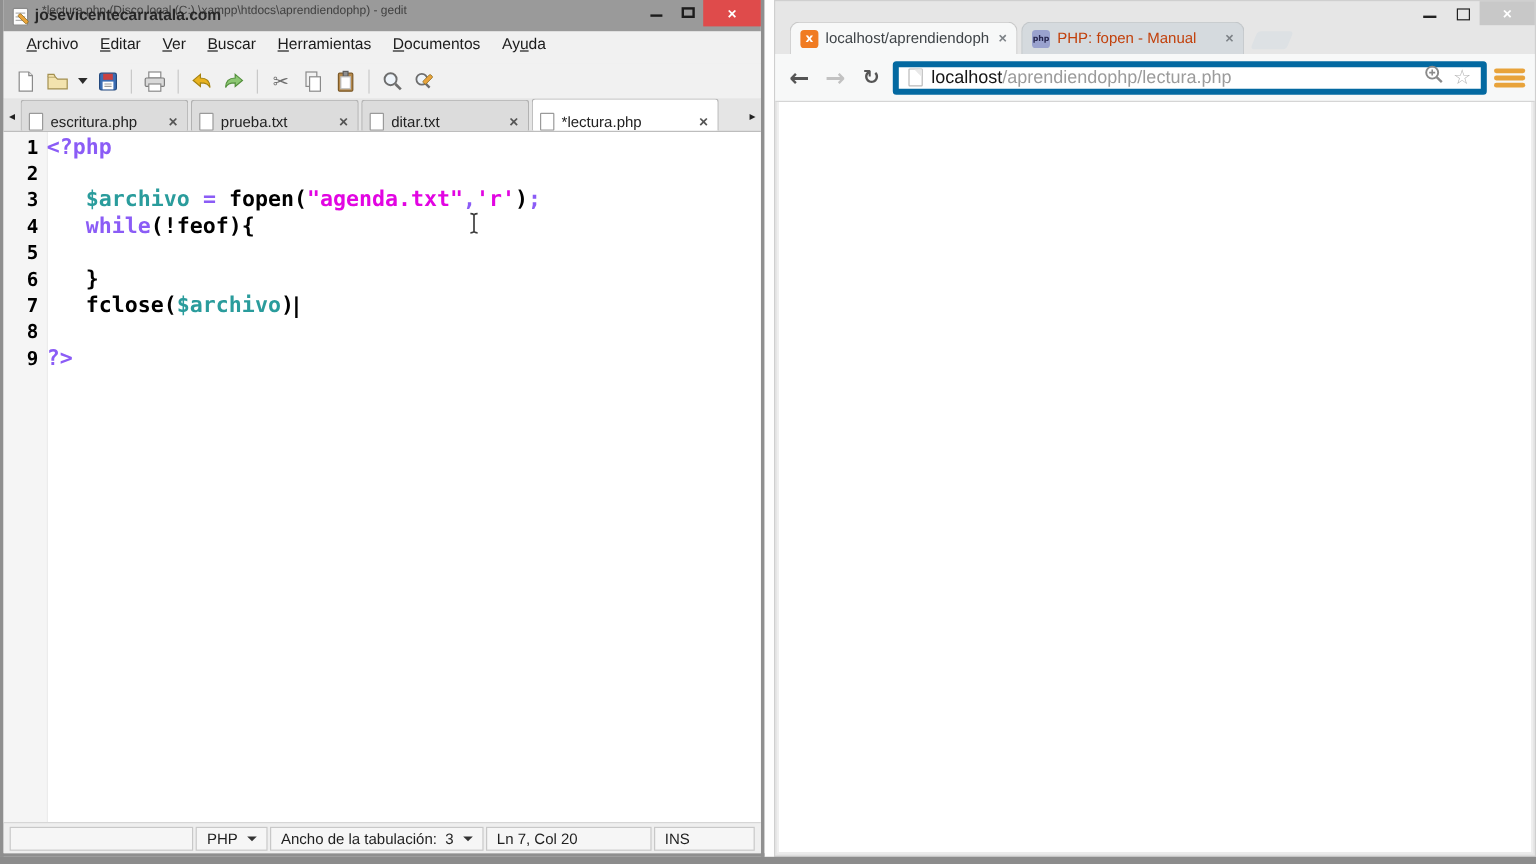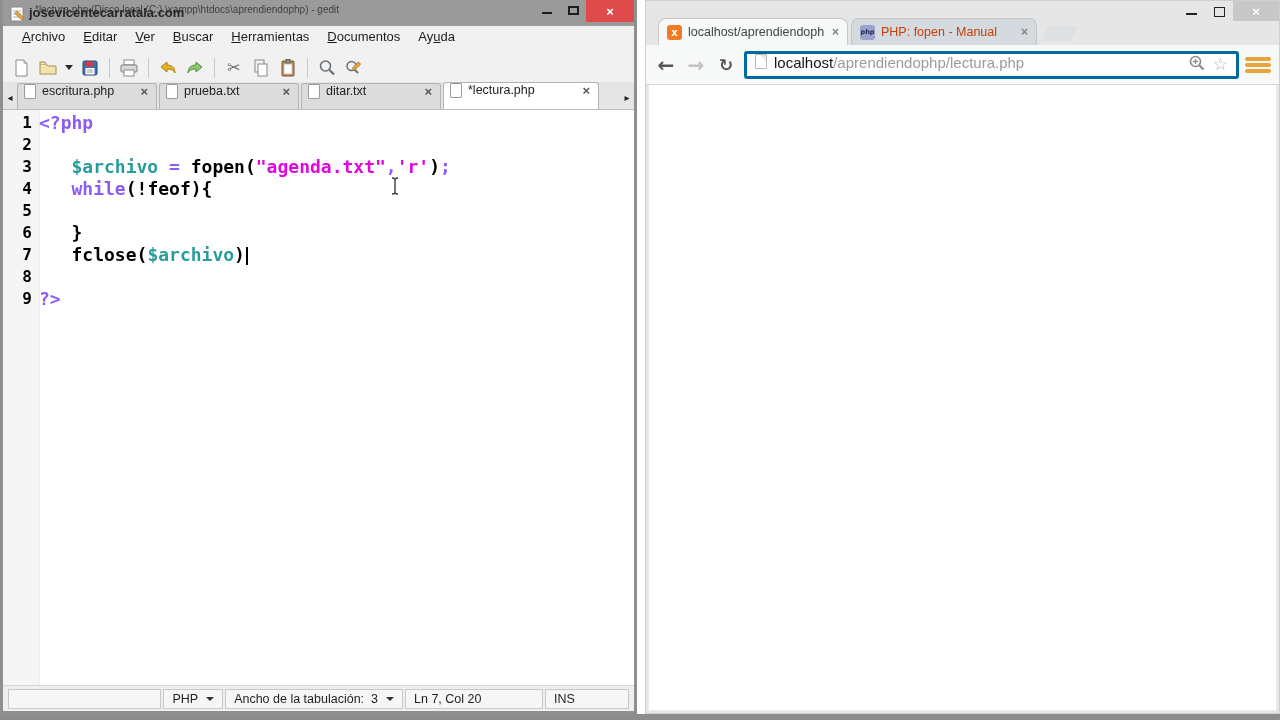--- a/index.html
+++ b/index.html
@@ -20,21 +20,21 @@
   .btn-close-red{width:48px;height:22px;background:#df4b4b;color:#fff;font-size:13px;font-weight:bold;
                  display:flex;align-items:center;justify-content:center}
   .gmenu{height:27px;background:#f1f1f1;display:flex;align-items:flex-start;padding-left:10px;flex:none}
   .menu-item{font-size:13px;color:#1c1c1c;padding:3px 9px}
   .gtoolbar{height:29px;background:#f1f1f1;display:flex;align-items:center;padding-left:6px;gap:3px;flex:none}
   .tbtn{width:24px;height:24px;display:flex;align-items:center;justify-content:center}
   .tsep{width:1px;height:20px;background:#c9c9c9;margin:0 4px}
   .dd-arrow{width:0;height:0;border-left:4px solid transparent;border-right:4px solid transparent;border-top:5px solid #2a2a2a;margin:0 2px}
   .gtabbar{height:28px;background:#e5e5e5;display:flex;align-items:flex-end;flex:none;border-bottom:1px solid #bdbdbd}
   .tab-scroll{width:14px;height:24px;display:flex;align-items:center;justify-content:center;color:#222;font-size:10px}
-  .gtab{height:26px;display:flex;align-items:flex-start;padding:0 6px;margin-right:2px;
+  .gtab{height:26px;display:flex;align-items:flex-end;padding:0 6px;margin-right:2px;
         background:#dcdcdc;border:1px solid #b2b2b2;border-bottom:none;border-radius:3px 3px 0 0;width:140px}
   .gtab.active{background:#ffffff;width:156px;height:27px}
   .gtab-label{font-size:12.5px;color:#222;flex:1;margin-left:6px;white-space:nowrap;overflow:hidden}
   .gtab-close{color:#555;font-size:13px;font-weight:bold;padding:0 2px}
   .doc-ico{width:12px;height:15px;background:#fff;border:1px solid #9a9a9a;border-radius:1px;position:relative;flex:none}
   .gbody{flex:1;background:#fff;position:relative;overflow:hidden;padding-top:2px}
   .gbody::before{content:"";position:absolute;left:0;top:0;bottom:0;width:36px;background:#f5f5f5;border-right:1px solid #ececec}
   .cl{display:flex;height:22px;position:relative}
   .ln{width:36px;flex:none;text-align:right;padding-right:7px;font:bold 16px/22px "DejaVu Sans Mono",monospace;color:#000;z-index:1}
   .ct{font:bold 18px/22px "DejaVu Sans Mono",monospace;white-space:pre;z-index:1}
@@ -70,22 +70,22 @@
   .cbtn{width:28px;height:18px;display:flex;align-items:center;justify-content:center}
   .cglyph-min{width:11px;height:2px;background:#222;margin-top:8px}
   .cglyph-max{width:11px;height:10px;border:1.5px solid #222;margin-top:3px}
   .cbtn-close{width:46px;height:20px;background:#c8c8c8;color:#fff;font-size:13px;font-weight:bold;
               display:flex;align-items:center;justify-content:center}
   .ctoolbar{height:40px;background:#f7f8f8;border-bottom:1px solid #d5d5d5;display:flex;align-items:center;
             padding:0 8px;gap:6px;flex:none}
   .nav-ico{font-size:20px;font-weight:bold;color:#555;width:24px;text-align:center;font-family:"DejaVu Sans",sans-serif}
   .nav-ico.disabled{color:#c2c2c2}
   .reload-ico{font-size:17px;color:#555}
-  .omnibox{flex:1;height:28px;background:#fff;border:3px solid #0369a1;border-radius:3px;display:flex;
-           padding:0 8px;gap:7px}
+  .omnibox{flex:1;height:28px;background:#fff;border:5px solid #0369a1;border-radius:3px;display:flex;
+           align-items:center;padding:0 8px;gap:7px}
   .page-ico{width:12px;height:15px;background:#fff;border:1px solid #b9b9b9;border-radius:1px;position:relative;flex:none}
   .page-ico::after{content:"";position:absolute;right:0;top:0;border:3px solid #e8e8e8;border-left-color:transparent;border-bottom-color:transparent}
   .url{font-size:15px;white-space:nowrap;overflow:hidden;flex:1}
   .url .host{color:#151515}
   .url .path{color:#9b9b9b}
   .star-ico{font-size:17px;color:#b3b3b3;font-family:"DejaVu Sans",sans-serif}
   .menu-btn{width:26px;height:22px;display:flex;flex-direction:column;justify-content:center;gap:2px}
   .menu-btn i{display:block;height:4px;border-radius:2px;background:#e8a33b}
   .ccontent{flex:1;background:#fff;margin:0 2px 2px 2px;border:1px solid #ebebeb;border-top:none}
 

